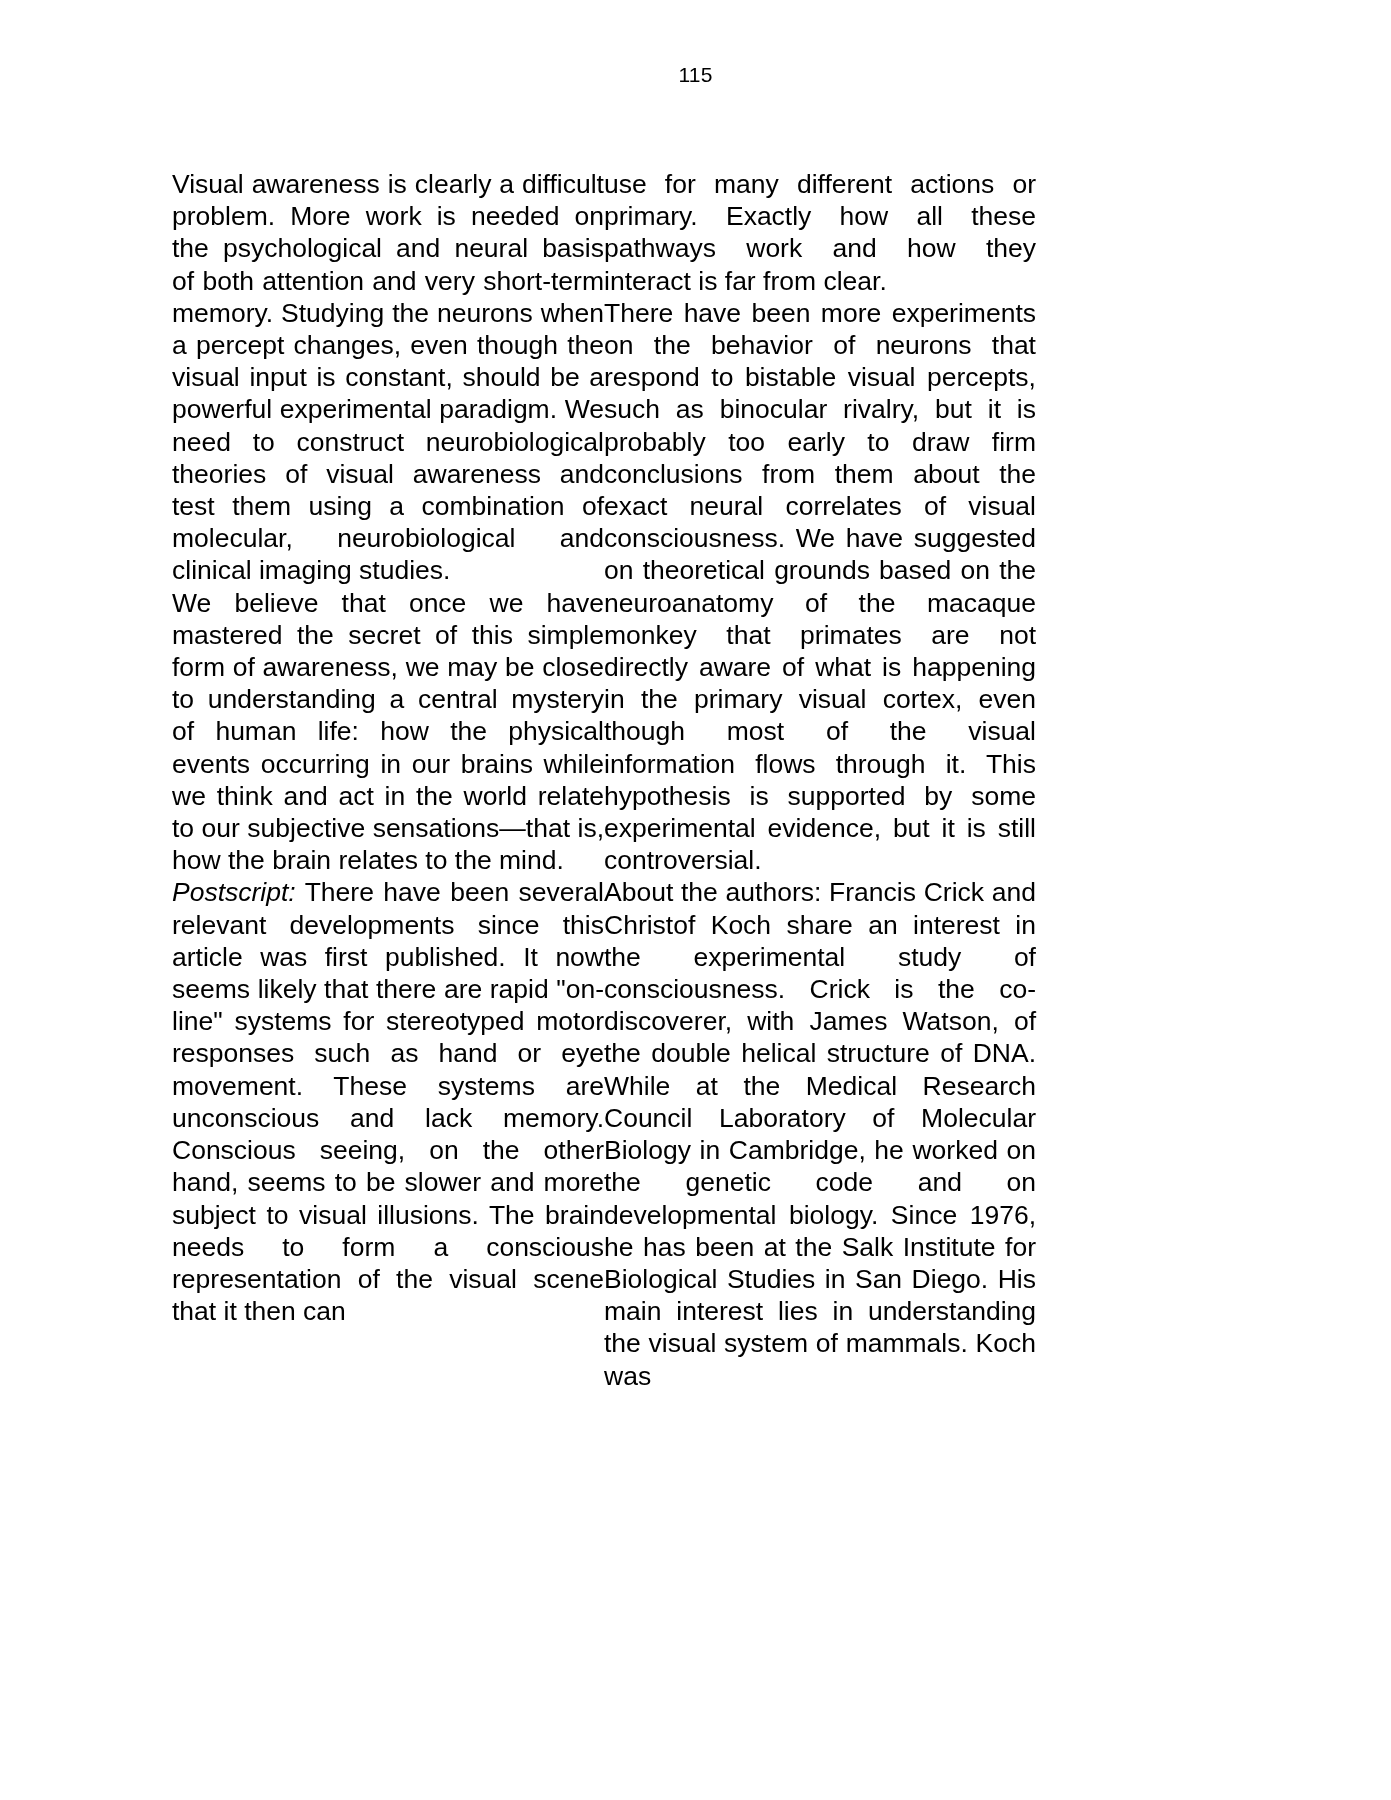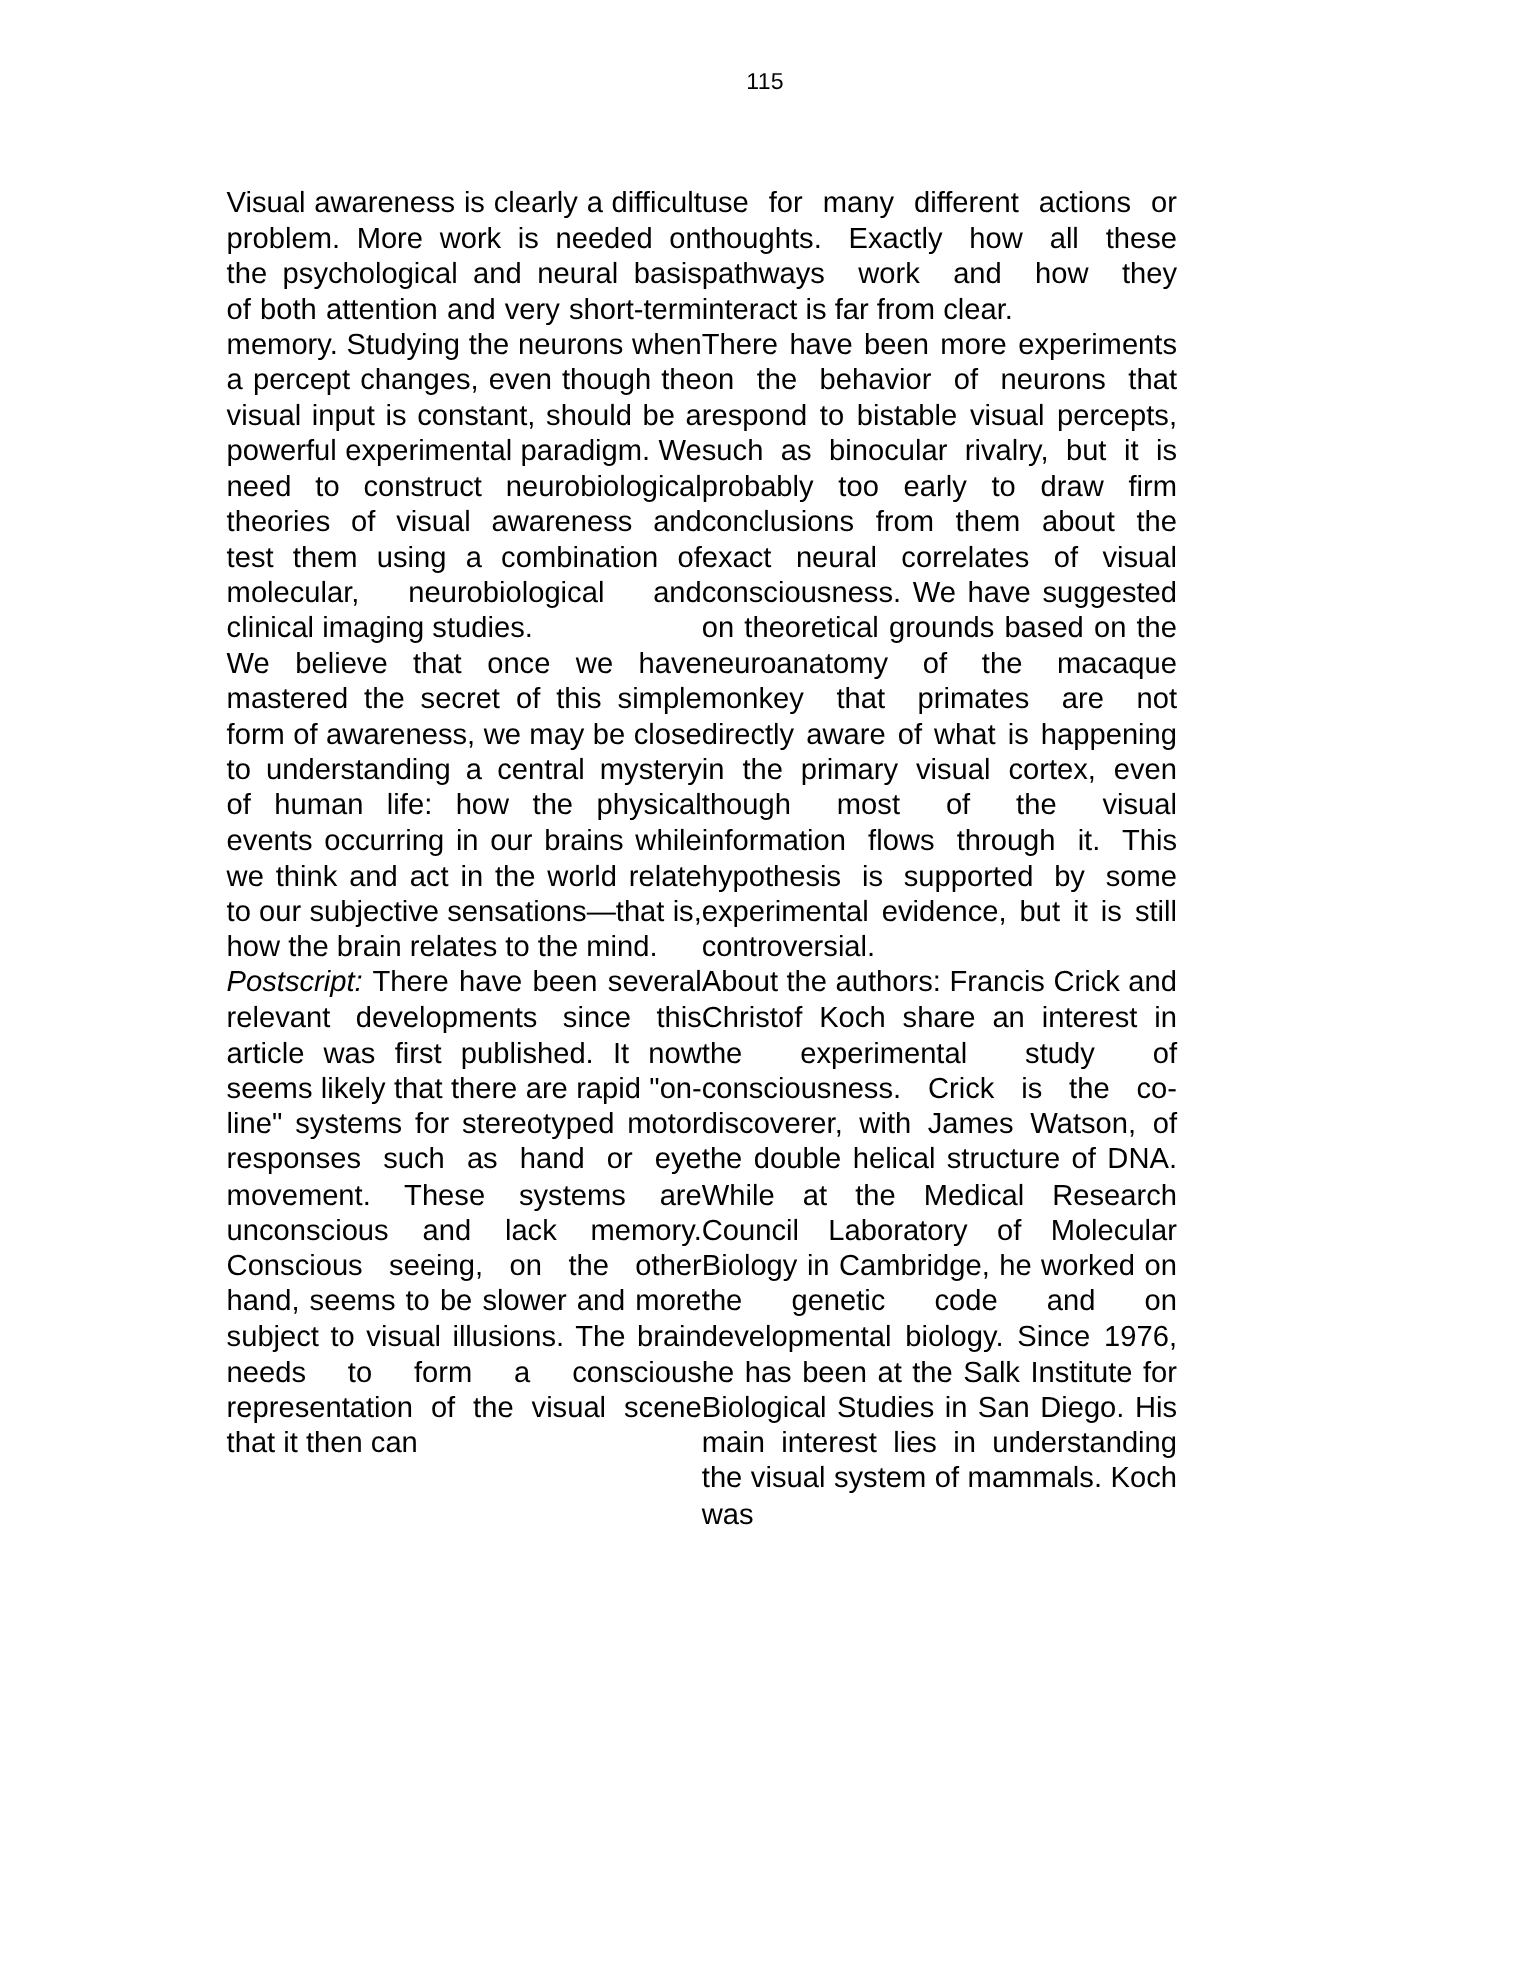--- a/index.html
+++ b/index.html
@@ -27,21 +27,21 @@
     font-size: 21px;
     line-height: 1;
     letter-spacing: 0.2px;
   }
   .columns {
     position: absolute;
     top: 168px;
     left: 138px;
     width: 932px;
     display: flex;
-    justify-content: flex-end;
+    justify-content: center;
     align-items: flex-start;
   }
   .column {
     width: 432px;
   }
   .column p {
     margin: 0;
     padding: 0;
     text-align: justify;
     text-justify: inter-word;
@@ -69,20 +69,20 @@
 
   <div class="columns">
 
     <div class="column">
       <p><span>Visual awareness is clearly a difficult problem. More work is needed on the psychological and neural basis of both attention and very short-term memory. Studying the neurons when a percept changes, even though the visual input is constant, should be a powerful experimental paradigm. We need to construct neurobiological theories of visual awareness and test them using a combination of molecular, neurobiological and clinical imaging studies.</span></p>
       <p><span>We believe that once we have mastered the secret of this simple form of awareness, we may be close to understanding a central mystery of human life: how the physical events occurring in our brains while we think and act in the world relate to our subjective sensations—that is, how the brain relates to the mind.</span></p>
       <p class="last-line-left"><span class="lead-italic">Postscript:</span><span> There have been several relevant developments since this article was first published. It now seems likely that there are rapid "on-line" systems for stereotyped motor responses such as hand or eye movement. These systems are unconscious and lack memory. Conscious seeing, on the other hand, seems to be slower and more subject to visual illusions. The brain needs to form a conscious representation of the visual scene that it then can</span></p>
     </div>
 
     <div class="column">
-      <p><span>use for many different actions or thoughts. Exactly how all these pathways work and how they interact is far from clear.</span></p>
+      <p><span>use for many different actions or primary. Exactly how all these pathways work and how they interact is far from clear.</span></p>
       <p><span>There have been more experiments on the behavior of neurons that respond to bistable visual percepts, such as binocular rivalry, but it is probably too early to draw firm conclusions from them about the exact neural correlates of visual consciousness. We have suggested on theoretical grounds based on the neuroanatomy of the macaque monkey that primates are not directly aware of what is happening in the primary visual cortex, even though most of the visual information flows through it. This hypothesis is supported by some experimental evidence, but it is still controversial.</span></p>
       <p class="last-line-left"><span class="lead-bold">About the authors</span><span>: Francis Crick and Christof Koch share an interest in the experimental study of consciousness. Crick is the co-discoverer, with James Watson, of the double helical structure of DNA. While at the Medical Research Council Laboratory of Molecular Biology in Cambridge, he worked on the genetic code and on developmental biology. Since 1976, he has been at the Salk Institute for Biological Studies in San Diego. His main interest lies in understanding the visual system of mammals. Koch was</span></p>
     </div>
 
   </div>
 
 </div>
 
 </body></html>

